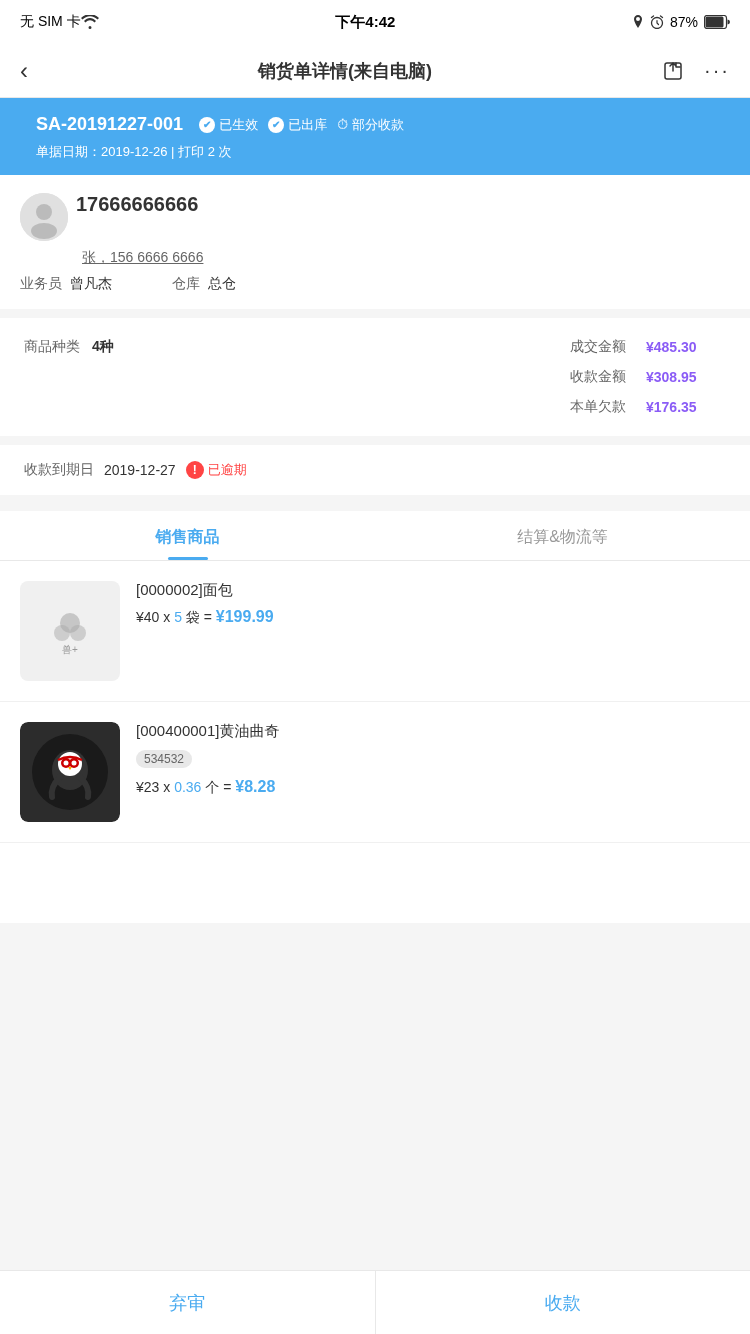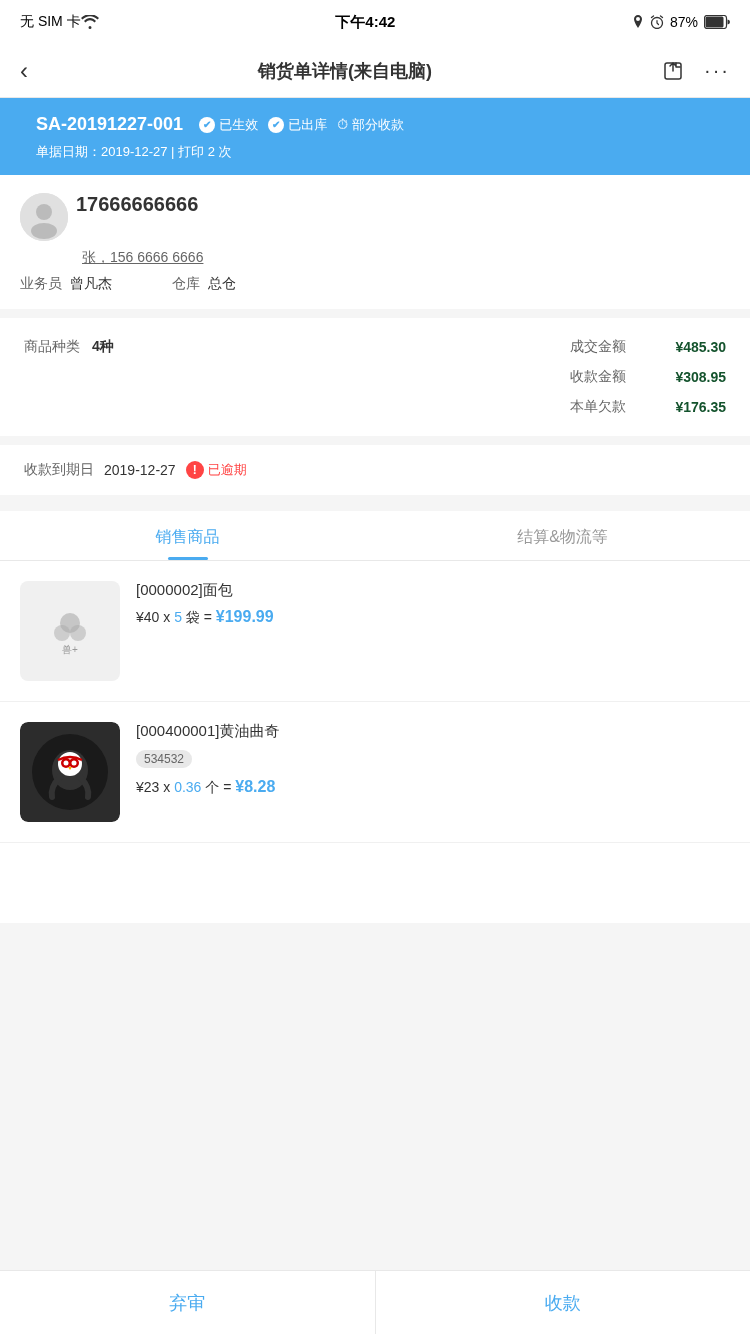--- a/index.html
+++ b/index.html
@@ -159,21 +159,21 @@
       gap: 12px;
       align-items: flex-end;
     }
     .stat-row {
       display: flex;
       align-items: center;
       gap: 20px;
       font-size: 14px;
     }
     .stat-label { color: #666; }
-    .stat-value { color: #14532d; font-weight: 600; min-width: 80px; text-align: right; }
+    .stat-value { color: #8b5cf6; font-weight: 600; min-width: 80px; }
 
     
     .due-section {
       background: #fff;
       padding: 16px 24px;
       font-size: 14px;
       color: #666;
       display: flex;
       align-items: center;
       gap: 10px;
@@ -209,21 +209,21 @@
     .tab {
       flex: 1;
       text-align: center;
       padding: 16px 0 12px;
       font-size: 16px;
       cursor: pointer;
       position: relative;
     }
     .tab-active {
       color: #4aabf0;
-      font-weight: 400;
+      font-weight: 700;
     }
     .tab-active::after {
       content: '';
       position: absolute;
       bottom: 0;
       left: 50%;
       transform: translateX(-50%);
       width: 40px;
       height: 3px;
       background: #4aabf0;
@@ -360,21 +360,21 @@
 
 <div class="blue-header">
   <div class="blue-header-top">
     <span class="order-id">SA-20191227-001</span>
     <div class="status-badges">
       <span class="badge badge-check">已生效</span>
       <span class="badge badge-check">已出库</span>
       <span class="badge badge-clock">部分收款</span>
     </div>
   </div>
-  <div class="blue-header-sub">单据日期：2019-12-27 | 打印 2 次</div>
+  <div class="blue-header-sub">单据日期：2019-12-26 | 打印 2 次</div>
 </div>
 
 <div class="customer-section">
   <div class="customer-row">
     <div class="avatar">
       <svg width="48" height="48" viewBox="0 0 48 48">
         <circle cx="24" cy="24" r="24" fill="#e0e0e0"></circle>
         <circle cx="24" cy="19" r="8" fill="#bbb"></circle>
         <ellipse cx="24" cy="38" rx="13" ry="8" fill="#bbb"></ellipse>
       </svg>

